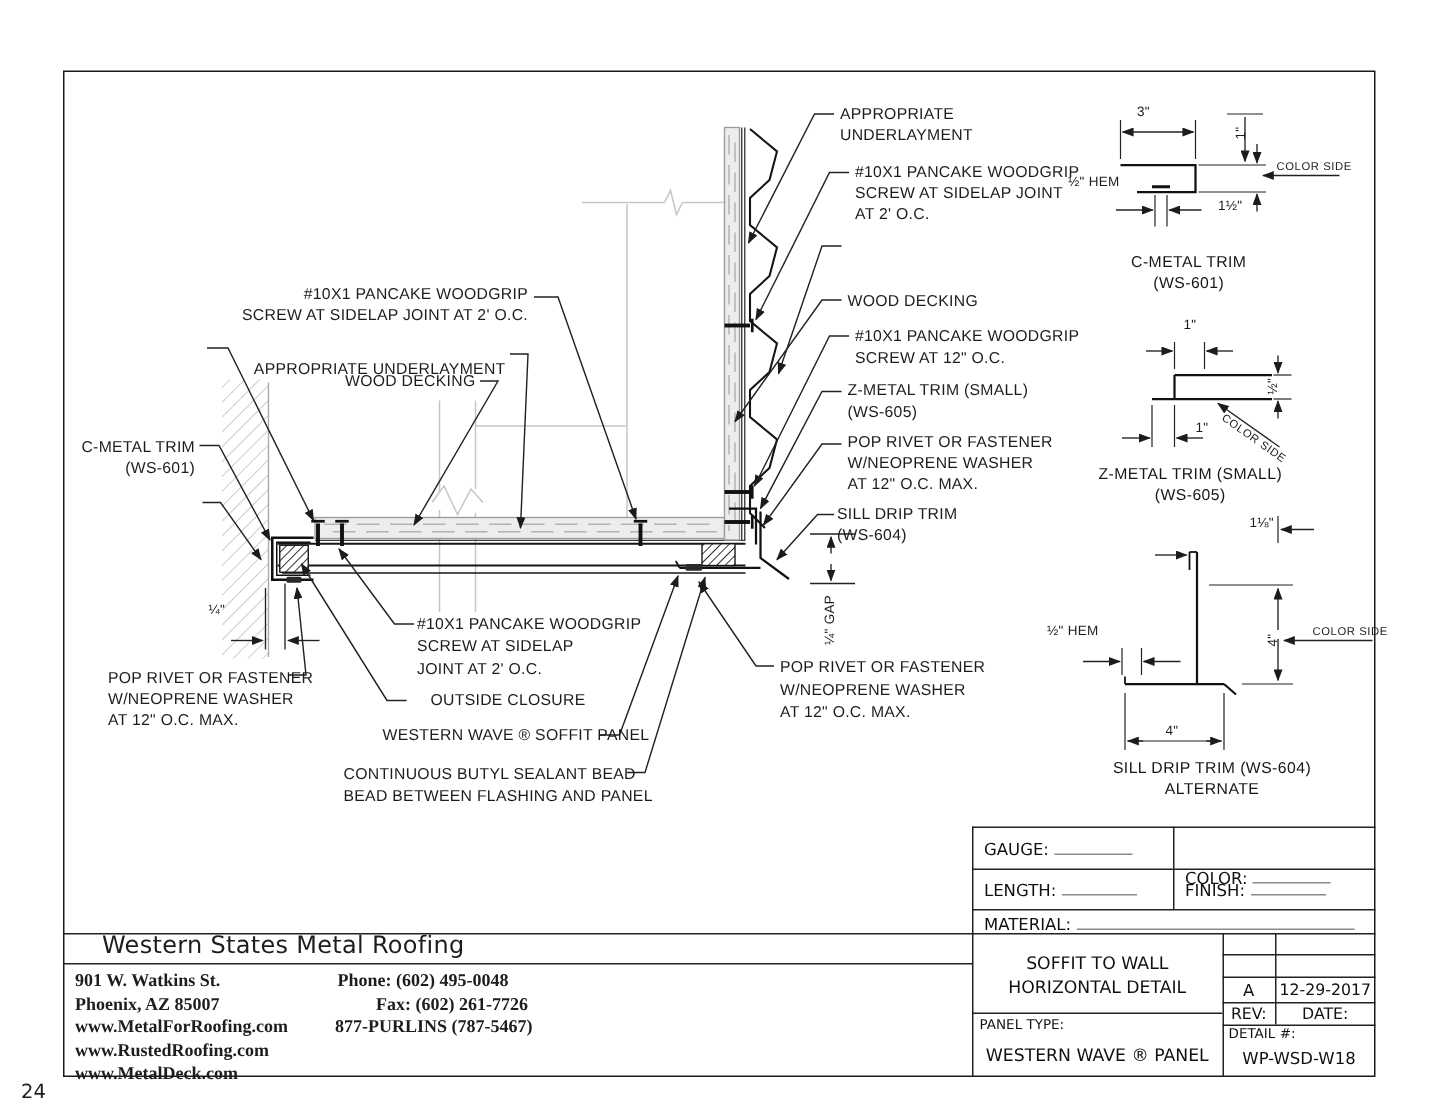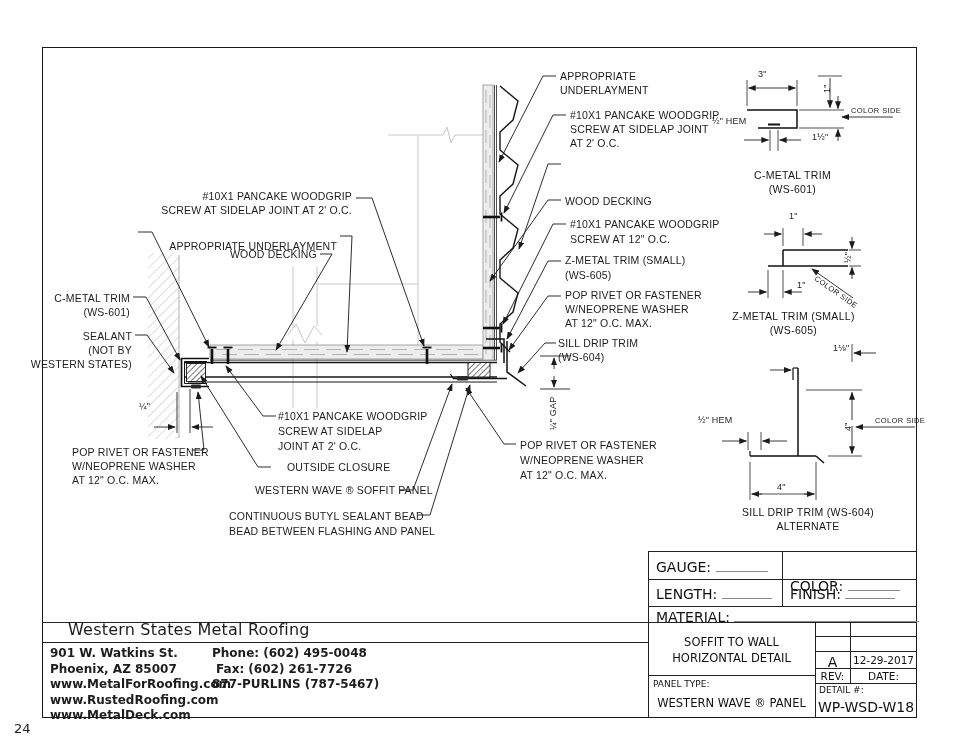--- a/index.html
+++ b/index.html
@@ -13,27 +13,27 @@
   .ra{text-align:right;}
   .lh14{line-height:14px}.lh15{line-height:15px}.lh19{line-height:19px}
   
   .dim{position:absolute;font-size:9px;letter-spacing:.2px;color:#1c1c1c;white-space:nowrap;}
   .rot{transform:rotate(-90deg);transform-origin:0 0;}
   .cs{position:absolute;font-size:7.5px;letter-spacing:.4px;color:#1c1c1c;white-space:nowrap;}
   .dtitle{position:absolute;font-size:10.5px;letter-spacing:.3px;color:#161616;text-align:center;white-space:nowrap;}
   
   .hl{position:absolute;background:#222;height:1.4px;}
   .vl{position:absolute;background:#222;width:1.4px;}
-  .tb{position:absolute;font-family:"DejaVu Sans","Liberation Sans",sans-serif;font-size:14px;color:#111;white-space:nowrap;}
+  .tb{position:absolute;font-family:"DejaVu Sans","Liberation Sans",sans-serif;font-size:11px;color:#111;white-space:nowrap;}
   .blank{display:inline-block;border-bottom:1.2px solid #8a8a8a;height:10px;vertical-align:baseline;}
   .small{font-size:9px;}
   
   .ft{position:absolute;font-family:"DejaVu Sans","Liberation Sans",sans-serif;color:#1d1d1d;white-space:nowrap;}
   .company{font-size:16px;letter-spacing:.2px;margin-left:20px;}
-  .addr{font-size:12px;font-weight:600;}
+  .addr{font-size:12px;font-weight:600;font-family:Liberation Serif, serif;}
 </style>
 </head>
 <body>
 
 <div id="page">
 
   <svg id="art" width="960" height="742" viewBox="0 0 960 742">
     <defs>
       <marker id="ah" markerWidth="8" markerHeight="6" refX="7.2" refY="3" orient="auto" markerUnits="userSpaceOnUse">
         <path d="M0,0 L8,3 L0,6 Z" fill="#1c1c1c"></path>
@@ -249,25 +249,20 @@
   <div class="co ra" style="left:160px;top:240px;width:177px">
     <div>APPROPRIATE UNDERLAYMENT</div>
   </div>
   <div class="co ra" style="left:200px;top:248px;width:117px">
     <div>WOOD DECKING</div>
   </div>
   <div class="co ra lh14" style="left:40px;top:291px;width:90px">
     <div>C-METAL TRIM</div>
       <div>(WS-601)</div>
   </div>
-  <div class="co ra lh14" style="left:30px;top:329px;width:102px">
-    <div>SEALANT</div>
-      <div>(NOT BY</div>
-    <div>WESTERN STATES)</div>
-  </div>
   <div class="co lh14" style="left:72px;top:445px">
     <div>POP RIVET OR FASTENER</div>
       <div>W/NEOPRENE WASHER</div>
     <div>AT 12" O.C. MAX.</div>
   </div>
   <div class="co lh15" style="left:278px;top:409px">
     <div>#10X1 PANCAKE WOODGRIP</div>
       <div>SCREW AT SIDELAP</div>
     <div>JOINT AT 2' O.C.</div>
   </div>

